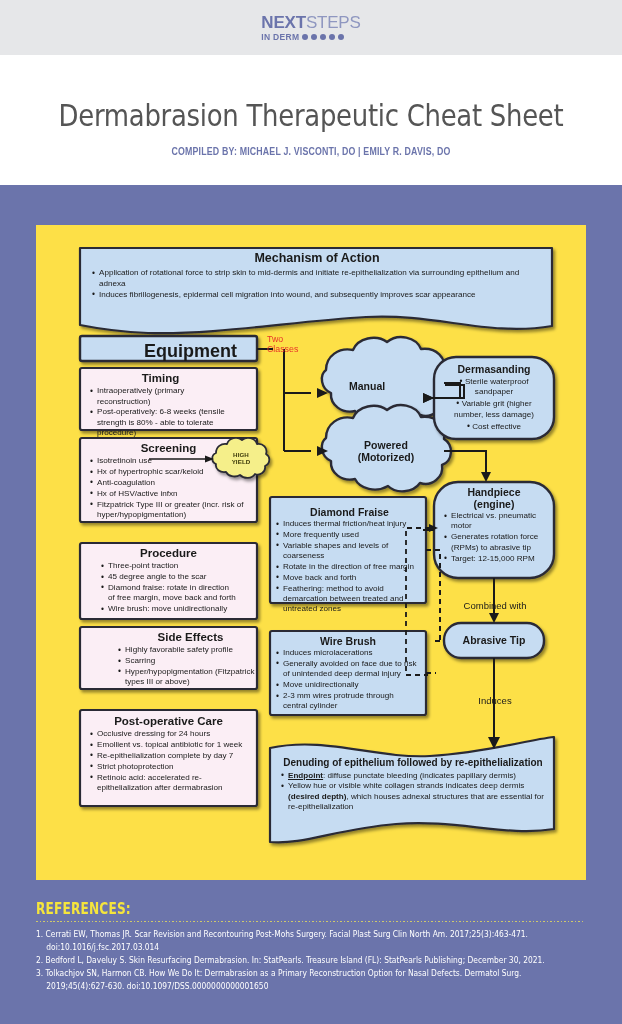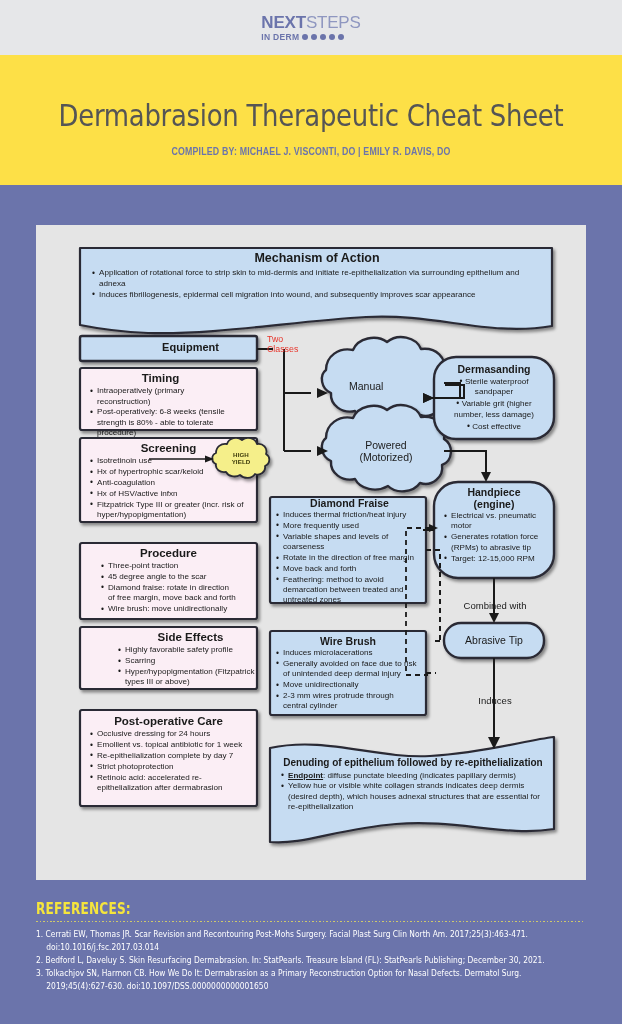--- a/index.html
+++ b/index.html
@@ -19,38 +19,38 @@
   }
   .logo { text-align: center; line-height: 1; }
   .logo-top { font-size: 17px; font-weight: 700; letter-spacing: -0.2px; color: #6b74ab; }
   .logo-top .light { font-weight: 400; color: #8f97c0; }
   .logo-bottom { display: flex; align-items: center; gap: 3px; margin-top: 2px; }
   .logo-sub { font-size: 8.5px; font-weight: 700; color: #6b74ab; letter-spacing: 0.3px; }
   .dot { width: 6px; height: 6px; border-radius: 50%; background: #6b74ab; }
 
   .title-bar {
     position: absolute; left: 0; top: 55px; width: 622px; height: 130px;
-    background: #fde047; text-align: center;
+    background: #ffffff; text-align: center;
   }
   .main-title {
     font-family: "DejaVu Sans Condensed", "Liberation Sans Narrow", "Liberation Sans", sans-serif;
     font-size: 31px; color: #555555; font-weight: 400;
     letter-spacing: -0.3px; margin-top: 42px;
     transform: scaleX(0.93); transform-origin: center;
   }
   .subtitle {
     font-size: 10px; color: #6b74ab; font-weight: 700;
     letter-spacing: 0.2px; margin-top: 13px;
     transform: scaleX(0.88); transform-origin: center;
   }
 
   
   .card {
     position: absolute; left: 36px; top: 225px;
-    width: 550px; height: 655px; background: #e5e5e5;
+    width: 550px; height: 655px; background: #fde047;
   }
   .chart { position: absolute; left: 0; top: 0; width: 550px; height: 655px; }
   .chart svg { position: absolute; left: 0; top: 0; }
 
   
   .node { position: absolute; }
   .node .hd {
     font-weight: 700; text-align: center; color: #1a1a1a;
     font-size: 11.5px; line-height: 1.15;
   }
@@ -67,21 +67,21 @@
 
   .lbl { position: absolute; font-size: 9px; color: #1a1a1a; white-space: nowrap; }
   .lbl.red { color: #e8342a; font-size: 8.8px; line-height: 1.12; }
 
   .hy {
     position: absolute; font-size: 6.2px; font-weight: 700; color: #3d3a0a;
     text-align: center; line-height: 1.1; letter-spacing: 0.1px;
   }
 
   .u { text-decoration: underline; font-weight: 700; }
-  .b { font-weight: 400; }
+  .b { font-weight: 700; }
 
   
   .refs { position: absolute; left: 36px; top: 900px; width: 556px; }
   .refs-title {
     font-family: "DejaVu Sans Condensed", "Liberation Sans Narrow", "Liberation Sans", sans-serif;
     font-size: 15px; font-weight: 700; color: #f5e53c; letter-spacing: 0.2px;
     transform: scaleX(0.9); transform-origin: left center;
   }
   .refs-rule {
     margin-top: 3px; height: 1px; width: 548px;
@@ -243,21 +243,21 @@
 
       <div class="node" style="left:46px; top:26px; width:470px;">
         <div class="hd" style="font-size:12.5px;">Mechanism of Action</div>
         <ul style="margin-top:3px; padding:0 10px;">
           <li>Application of rotational force to strip skin to mid-dermis and initiate re-epithelialization via surrounding epithelium and adnexa</li>
           <li>Induces fibrillogenesis, epidermal cell migration into wound, and subsequently improves scar appearance</li>
         </ul>
       </div>
 
       <div class="node" style="left:46px; top:116px; width:173px;">
-        <div class="hd" style="font-size:11px;margin-left:44px;">Equipment</div>
+        <div class="hd" style="font-size:18px;margin-left:44px;">Equipment</div>
       </div>
 
       <div class="lbl red" style="left:231px; top:110px;">
         <span>Two</span><br><span>Classes</span>
       </div>
 
       <div class="node" style="left:47px; top:147px; width:155px;">
         <div class="hd">Timing</div>
         <ul style="padding:0 7px;">
           <li>Intraoperatively (primary reconstruction)</li>
@@ -335,21 +335,21 @@
           <li>Electrical vs. pneumatic motor</li>
           <li>Generates rotation force (RPMs) to abrasive tip</li>
           <li>Target: 12-15,000 RPM</li>
         </ul>
       </div>
 
       <div class="lbl" style="left:404px; top:375px; width:110px; text-align:center; font-size:9.5px;">Combined with</div>
       <div class="lbl b" style="left:408px; top:409px; width:100px; text-align:center; font-size:10.5px;">Abrasive Tip</div>
       <div class="lbl" style="left:404px; top:470px; width:110px; text-align:center; font-size:9.5px;">Induces</div>
 
-      <div class="node" style="left:237px; top:272px; width:153px;">
+      <div class="node" style="left:237px; top:281px; width:153px;">
         <div class="hd" style="font-size:10.5px;">Diamond Fraise</div>
         <ul style="padding:0 3px;">
           <li>Induces thermal friction/heat injury</li>
           <li>More frequently used</li>
           <li>Variable shapes and levels of coarseness</li>
           <li>Rotate in the direction of free margin</li>
           <li>Move back and forth</li>
           <li>Feathering: method to avoid demarcation between treated and untreated zones</li>
         </ul>
       </div>

